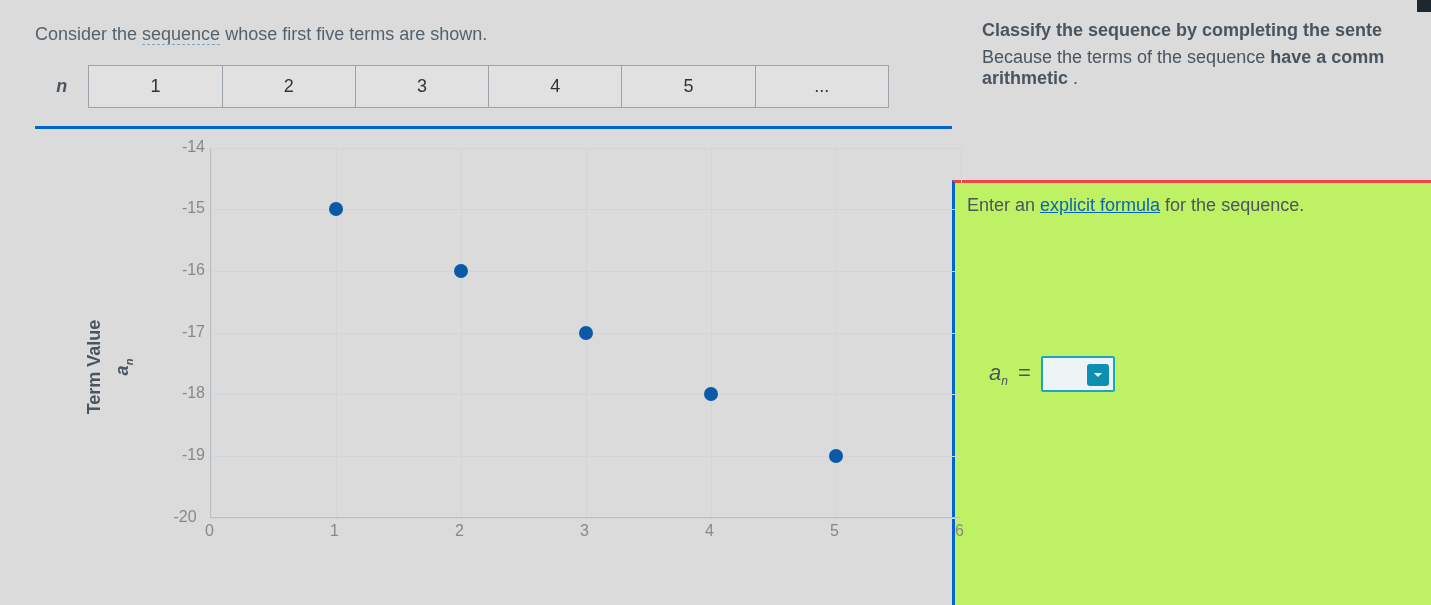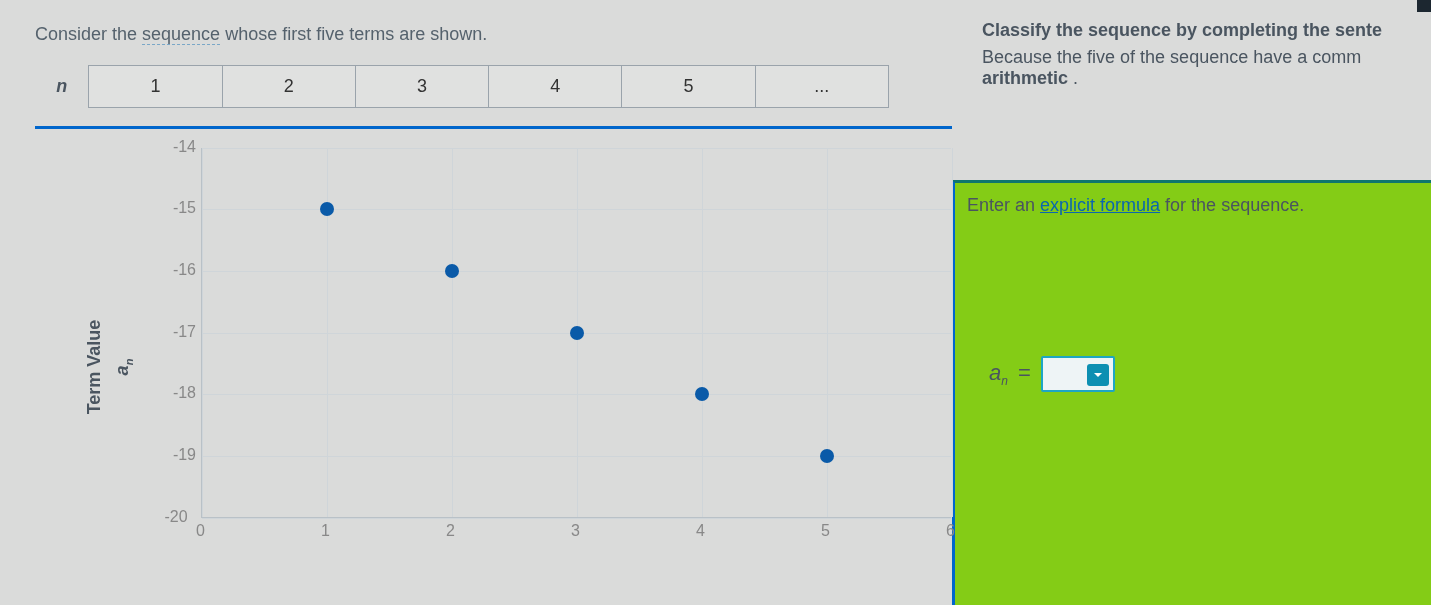--- a/index.html
+++ b/index.html
@@ -9,26 +9,26 @@
       width: 1431px;
       height: 605px;
       overflow: hidden;
       color: #4a5560;
       font-size: 18px;
     }
     .container { display: flex; height: 100%; }
     .left-pane { width: 952px; padding: 20px 16px 0 35px; display: flex; flex-direction: column; }
     .right-pane { flex: 1; display: flex; flex-direction: column; }
     .right-top { padding: 20px 8px 0 30px; height: 180px; }
-    .right-bottom { flex: 1; border-top: 3px solid #0f766e; border-left: 3px solid #0066cc; background: #84cc16; padding: 12px 0 0 12px; }
+    .right-bottom { flex: 1; border-top: 3px solid #ef4444; border-left: 3px solid #0066cc; background: #bef264; padding: 12px 0 0 12px; }
 
     .prompt { color: #55626d; line-height: 1.6; }
     .prompt .seq { border-bottom: 1px dashed #7aa7c7; }
     .right-top .classify-title { font-weight: 700; color: #4a5560; margin-bottom: 6px; }
-    .right-top .line2 .bold { font-weight: 400; text-align: right; }
+    .right-top .line2 .bold { font-weight: 700; text-align: right; }
     .right-top .arith { font-weight: 700; margin-top: 40px; }
 
     .seq-table { margin-top: 16px; border-collapse: collapse; width: 854px; }
     .seq-table th, .seq-table td {
       border: 1px solid #9aa3ab;
       height: 42px;
       text-align: center;
       color: #333;
       font-size: 18px;
       background: #e0e1e0;
@@ -55,21 +55,21 @@
       position: absolute; left: 12px; top: 50%; transform: translateY(-50%) rotate(-90deg);
       transform-origin: center; text-align: center; color: #4a5560;
       font-weight: 700; font-size: 18px;
     }
     .y-axis-lab2 {
       position: absolute; left: 80px; top: 50%; transform: translateY(-50%) rotate(-90deg);
       transform-origin: center; font-style: italic; font-weight: 700; color: #4a5560;
     }
     .y-axis-lab2 .sub { font-size:11px; font-style: italic; vertical-align: sub; }
     .plot {
-      position: absolute; left: 166px; top: 18px; width: 750px; height: 370px;
+      position: absolute; left: 175px; top: 18px; width: 750px; height: 370px;
       border-left: 1px solid #b9c1c7; border-bottom: 1px solid #b9c1c7;
     }
     .grid-h, .grid-v { position: absolute; background: #cfd5d9; }
     .tick-y, .tick-x { position: absolute; font-size: 16px; color: #888; }
     .point {
       position: absolute; width: 14px; height: 14px; border-radius: 50%;
       background: #0a5aa8; transform: translate(-50%, -50%);
     }
 
     .right-bottom .q { color: #4a5560; }
@@ -154,21 +154,21 @@
           <div class="point" style="left: 625px; top: 308.333px;"></div>
         </div>
     </div>
   </div>
 
   <div class="right-pane">
     <div class="top-darkbar"></div>
     <div class="right-top">
       <div class="classify-title">Classify the sequence by completing the sente</div>
       <div class="line2">
-        <span>Because the five of the sequence </span><span class="bold">have a comm</span>
+        <span>Because the terms of the sequence </span><span class="bold">have a comm</span>
       </div>
       <div>
         <span class="arith">arithmetic</span><span> .</span>
       </div>
     </div>
     <div class="right-bottom">
       <div class="q">
         <span>Enter an </span><span class="link">explicit formula</span><span> for the sequence.</span>
       </div>
       <div class="answer-row">

